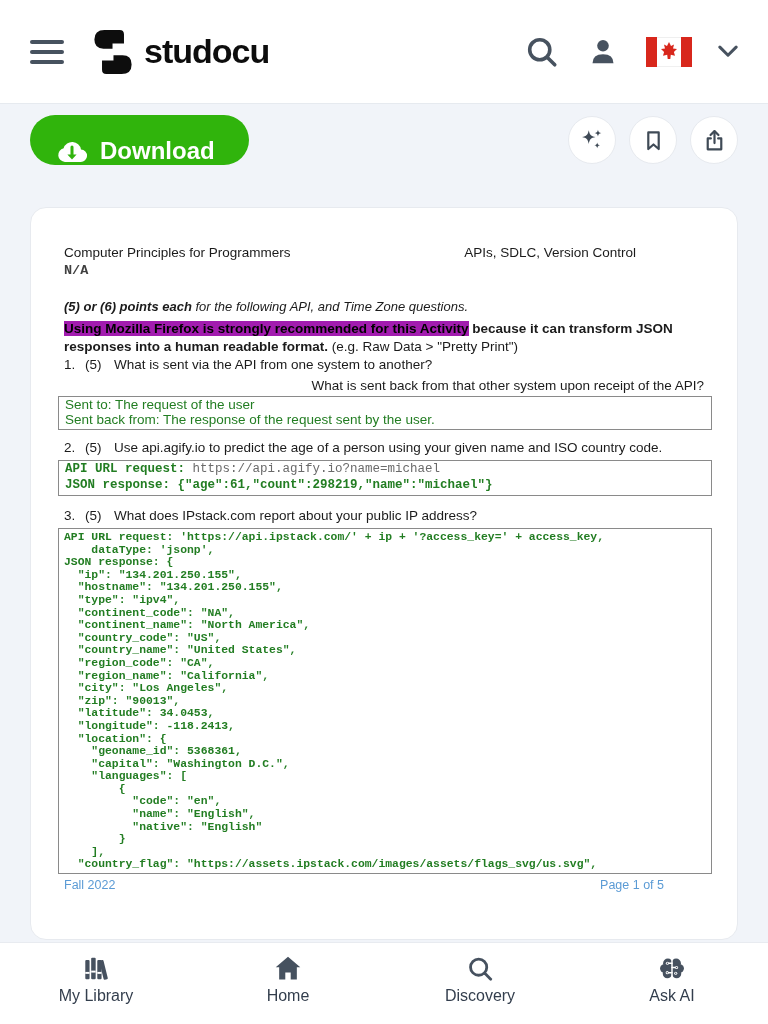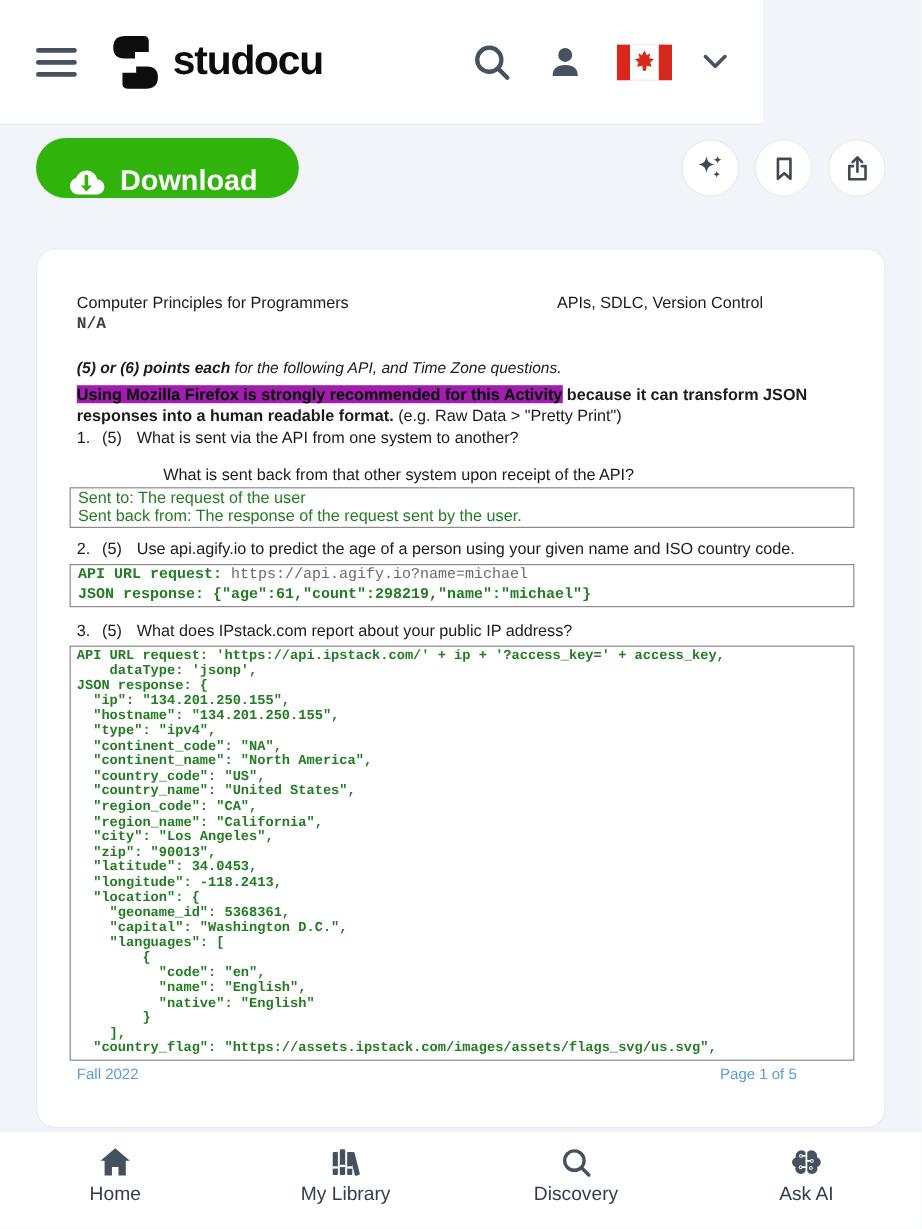--- a/index.html
+++ b/index.html
@@ -1,21 +1,21 @@
 <!DOCTYPE html>
 <html><head>
 <meta charset="utf-8">
 <style>
   * { margin:0; padding:0; box-sizing:border-box; }
   html,body { width:768px; height:1024px; }
   body { font-family:"Liberation Sans", sans-serif; background:#f1f4f9; overflow:hidden; }
   .app { position:relative; width:768px; height:1024px; background:#f1f4f9; }
 
   
-  .topbar { position:absolute; top:0; left:0; width:636px; height:104px; background:#ffffff;
+  .topbar { position:absolute; top:0; left:0; width:768px; height:104px; background:#ffffff;
             border-bottom:1px solid #e6eaef; display:flex; align-items:center; padding:0 30px; }
   .hamburger { width:34px; display:flex; flex-direction:column; gap:6px; cursor:pointer; }
   .hamburger span { display:block; height:4px; border-radius:2px; background:#47525f; }
   .brand { display:flex; align-items:center; gap:10px; margin-left:28px; }
   .brand-text { font-size:34px; font-weight:bold; color:#0d0d0d; letter-spacing:-1px; }
   .topbar-right { margin-left:auto; display:flex; align-items:center; gap:26px; }
   .icon-slate { color:#47525f; }
 
   
   .action-row { position:absolute; top:115px; left:30px; width:708px; height:50px; display:flex; align-items:center; }
@@ -42,21 +42,21 @@
   .firefox-note { margin-top:5px; font-size:13.5px; line-height:17.5px; font-weight:bold; }
   .firefox-note mark { background:#a21caf; font-weight:bold; }
   .firefox-note .fx-normal { font-weight:normal; }
 
   .question { margin-top:3px; display:flex; font-size:13.5px; line-height:14px; }
   .question.gap-md { margin-top:11px; }
   .question.gap-lg { margin-top:13px; }
   .qnum { width:21px; flex:none; }
   .qpts { width:29px; flex:none; }
   .qtext { flex:1; }
-  .qline2 { margin-left:22px; margin-top:17px; }
+  .qline2 { margin-left:22px; margin-top:7px;text-align:right; }
 
   .answer-box { border:1px solid #8a8a8a; margin:3px -8px 0 -6px; padding:1px 6px 2px 6px; }
   .answer-box.green-sans { font-size:13.5px; line-height:14.5px; color:#227d22; }
   .answer-box.mono { margin-top:5px; font-family:"Liberation Mono","DejaVu Sans Mono",monospace;
                      font-size:12.5px; line-height:15.5px; font-weight:bold; color:#227d22; }
   .answer-box.mono .url-gray { color:#6a6a6a; font-weight:normal; }
   .answer-box.code { margin-top:5px; padding:2px 5px; }
   .answer-box.code pre { font-family:"Liberation Mono","DejaVu Sans Mono",monospace; white-space:pre;
                          font-size:11.4px; line-height:12.6px; font-weight:bold; color:#227d22; overflow:hidden; }
   .doc-footer { margin-top:3px; display:flex; justify-content:space-between; padding-right:40px;
@@ -216,40 +216,40 @@
     </div>
 
     <div class="doc-footer">
       <span>Fall 2022</span>
       <span>Page 1 of 5</span>
     </div>
   </section>
 
   <nav class="bottom-nav">
     <div class="nav-item">
-      <svg width="30" height="27" viewBox="0 0 24 22" fill="currentColor">
-        <path d="M12 1.5 L22 10 H19.2 V20 H14.2 V14.2 H9.8 V20 H4.8 V10 H2 Z"></path>
-      </svg>
-      <span class="nav-label">Home</span>
-    </div>
-    <div class="nav-item">
       <svg width="30" height="27" viewBox="0 0 28 24">
         <g fill="currentColor">
           <rect x="4" y="4" width="4" height="18" rx="1"></rect>
           <rect x="9.5" y="2" width="4.2" height="20" rx="1"></rect>
           <rect x="15.2" y="4" width="4" height="18" rx="1"></rect>
           <rect x="19" y="4" width="4" height="18.5" rx="1" transform="rotate(-14 21 13)"></rect>
         </g>
         <g fill="#ffffff">
           <rect x="4" y="15.2" width="4" height="1.8"></rect>
           <rect x="9.5" y="14" width="4.2" height="1.8"></rect>
           <rect x="15.2" y="15.2" width="4" height="1.8"></rect>
         </g>
       </svg>
       <span class="nav-label">My Library</span>
+    </div>
+    <div class="nav-item">
+      <svg width="30" height="27" viewBox="0 0 24 22" fill="currentColor">
+        <path d="M12 1.5 L22 10 H19.2 V20 H14.2 V14.2 H9.8 V20 H4.8 V10 H2 Z"></path>
+      </svg>
+      <span class="nav-label">Home</span>
     </div>
     <div class="nav-item">
       <svg width="28" height="27" viewBox="0 0 24 24" fill="none" stroke="currentColor" stroke-width="2.5" stroke-linecap="round">
         <circle cx="10.8" cy="10.8" r="7.2"></circle>
           <line x1="16.3" y1="16.3" x2="21.5" y2="21.5"></line>
       </svg>
       <span class="nav-label">Discovery</span>
     </div>
     <div class="nav-item">
       <svg width="30" height="27" viewBox="0 0 28 26">

